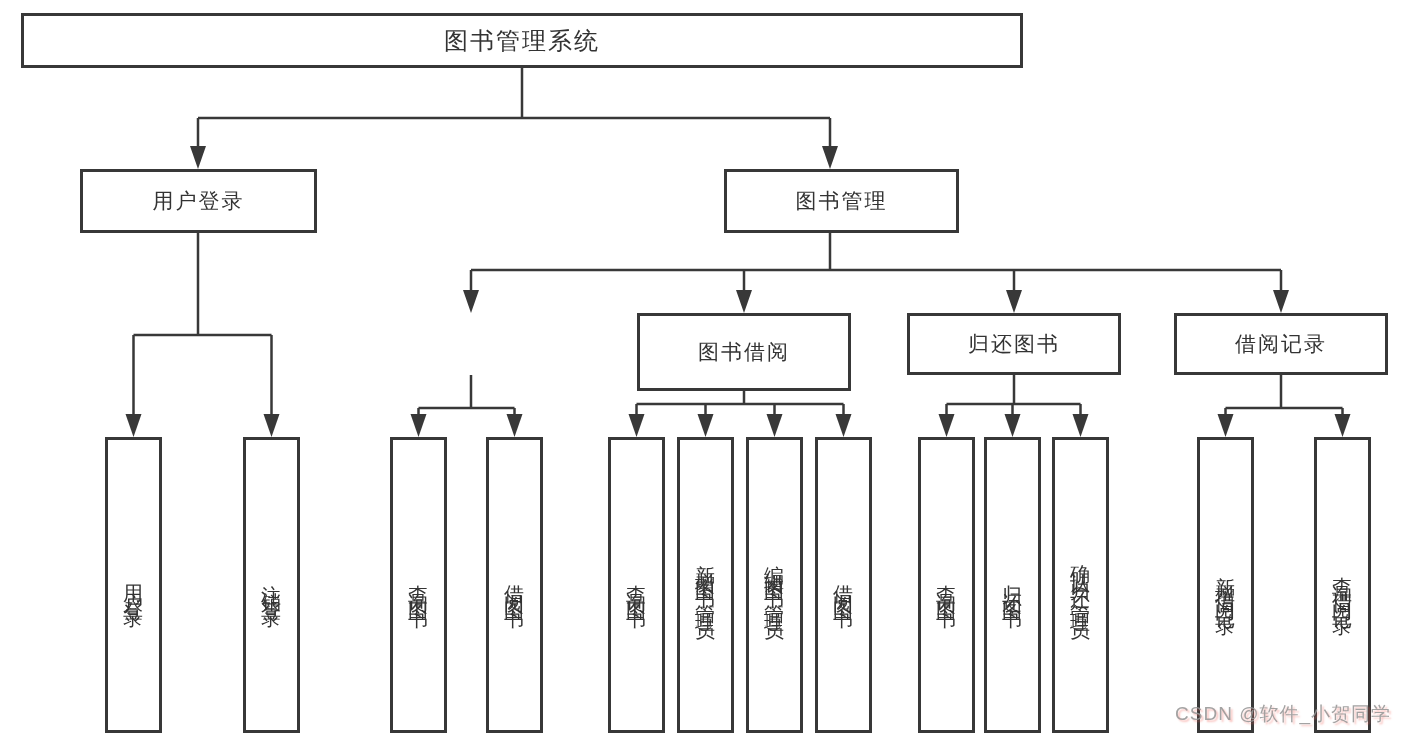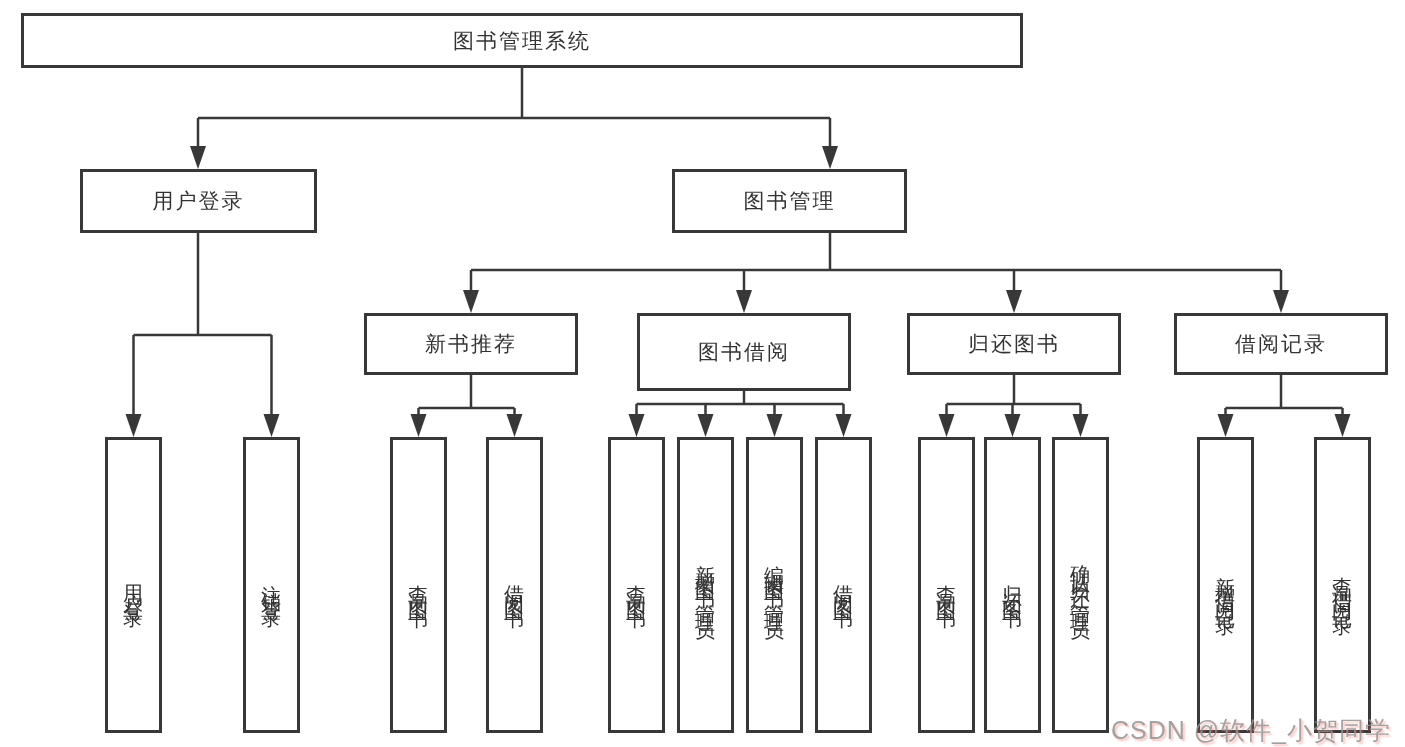--- a/index.html
+++ b/index.html
@@ -25,34 +25,34 @@
     align-items: center;
     justify-content: center;
     color: #333333;
   }
   .node .label {
     font-size: 21px;
     letter-spacing: 2px;
     color: #333333;
     white-space: nowrap;
   }
-  .node.root .label { font-size: 21px; }
+  .node.root .label { font-size: 24px; }
   .node.leaf .vlabel {
     writing-mode: vertical-rl;
     text-orientation: mixed;
     font-size: 20px;
     letter-spacing: 8px;
     line-height: 1;
     color: #333333;
   }
   .watermark {
     position: absolute;
     right: 14px;
-    bottom: 0;
-    font-size: 25px;
+    bottom: 20px;
+    font-size: 19px;
     letter-spacing: 1px;
     color: rgba(150, 150, 150, 0.88);
     text-shadow: 2px 2px 2px rgba(240, 100, 90, 0.40);
     white-space: nowrap;
     pointer-events: none;
   }
 </style>
 </head>
 <body>
 
@@ -100,27 +100,24 @@
     </g>
   </svg>
 
   <div class="node root" style="left:21px; top:13px; width:1002px; height:55px;">
     <span class="label">图书管理系统</span>
   </div>
 
   <div class="node" style="left:80px; top:169px; width:237px; height:64px;">
     <span class="label">用户登录</span>
   </div>
-  <div class="node" style="left:672px; top:169px; width:235px; height:64px;">
+  <div class="node" style="left:724px; top:169px; width:235px; height:64px;">
     <span class="label">图书管理</span>
   </div>
 
-  <div class="node" style="left:364px; top:313px; width:214px; height:62px;">
-    <span class="label">新书推荐</span>
-  </div>
   <div class="node" style="left:637px; top:313px; width:214px; height:78px;">
     <span class="label">图书借阅</span>
   </div>
   <div class="node" style="left:907px; top:313px; width:214px; height:62px;">
     <span class="label">归还图书</span>
   </div>
   <div class="node" style="left:1174px; top:313px; width:214px; height:62px;">
     <span class="label">借阅记录</span>
   </div>
 

